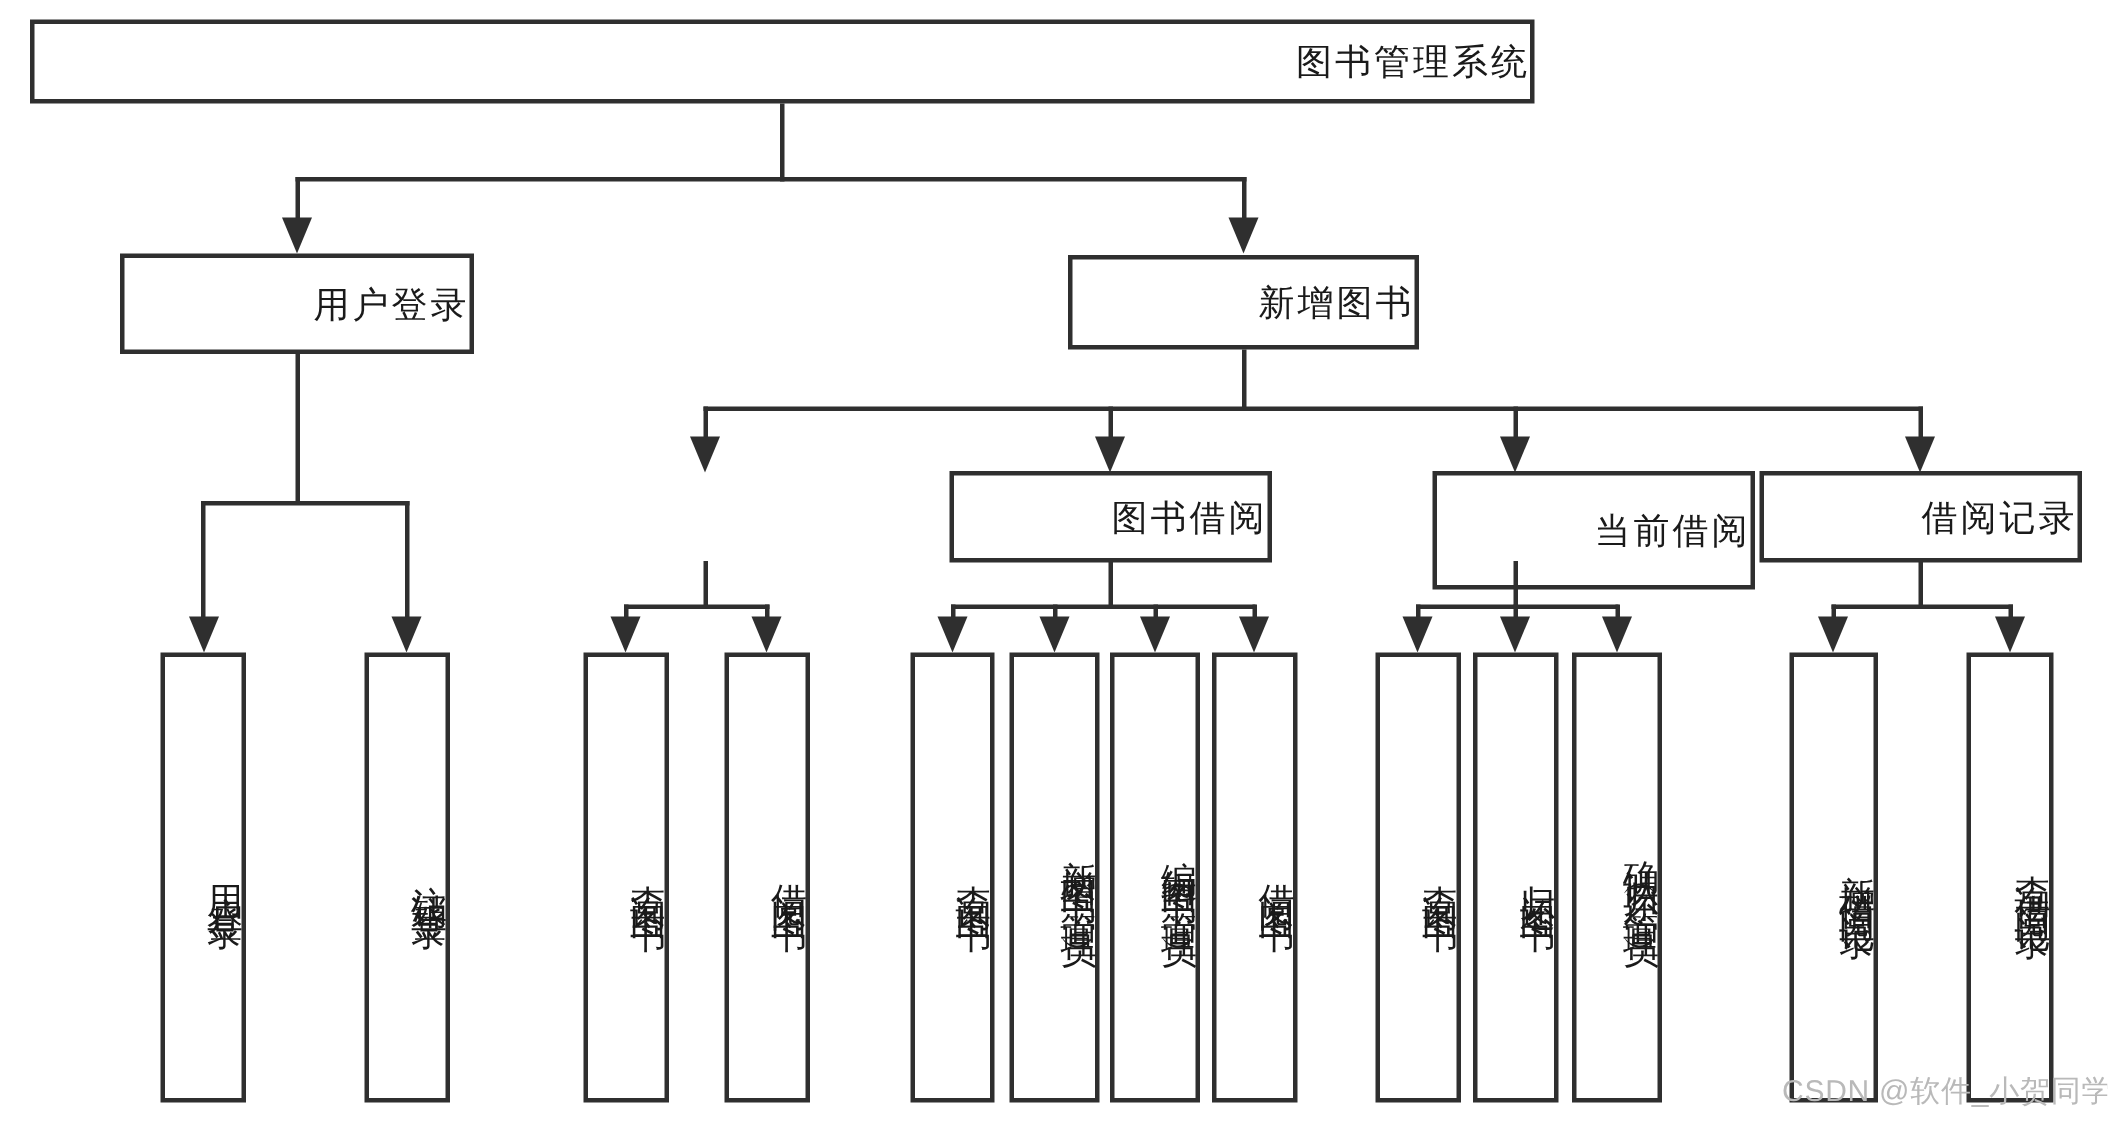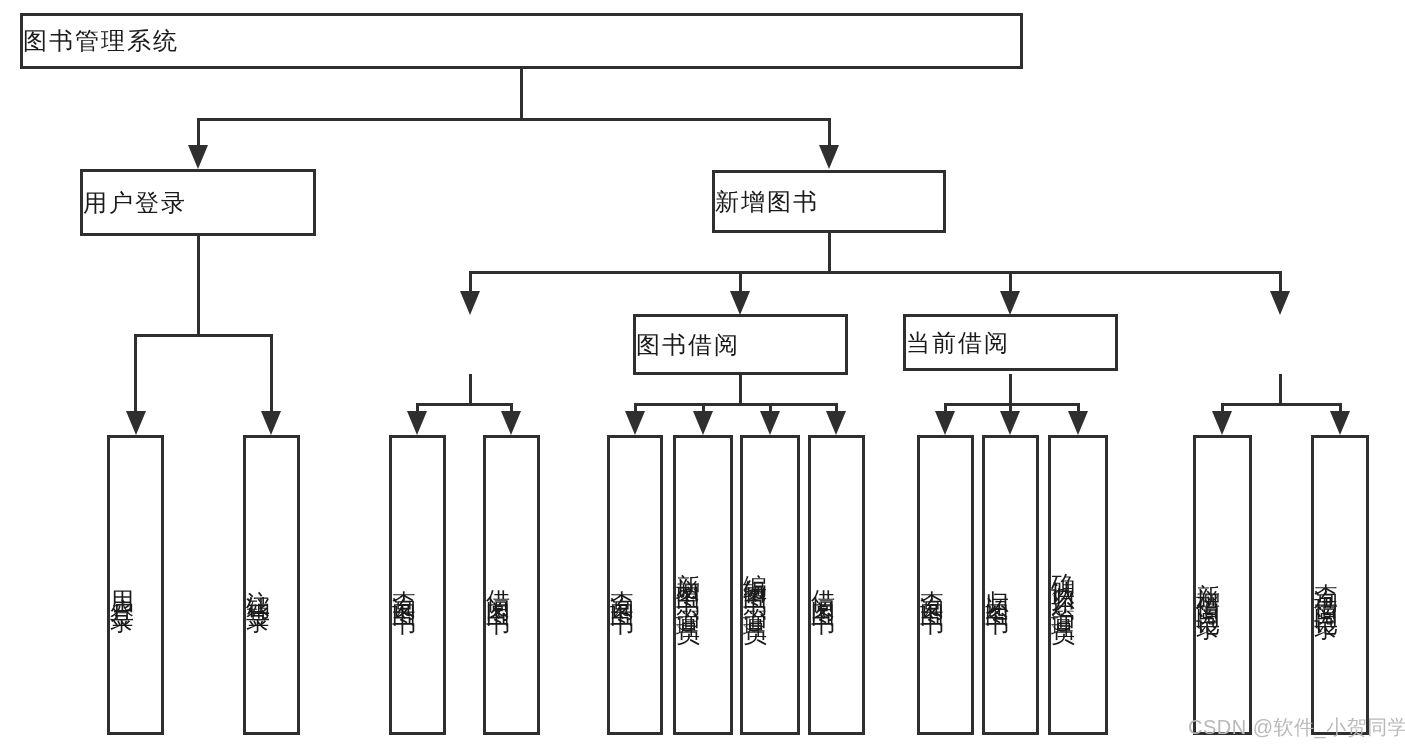--- a/index.html
+++ b/index.html
@@ -6,21 +6,21 @@
   html,body { background:#fff; }
   body { font-family:"Liberation Sans","DejaVu Sans",sans-serif; color:var(--text,#1a1a1a); }
   .canvas {
     position:relative; width:1405px; height:747px;
     background:var(--background,#ffffff); overflow:hidden;
   }
   
   .box {
     position:absolute; background:#fff;
     border:3px solid var(--line,#2f2f2f);
-    display:flex; align-items:center; justify-content:flex-start;
+    display:flex; align-items:center; justify-content:flex-end;
     font-size:24px; color:var(--text,#1a1a1a);
   }
   .hbox span { letter-spacing:2px; white-space:nowrap; }
   .vbox span {
     writing-mode:vertical-lr; text-orientation:mixed;
     letter-spacing:7px; line-height:1;
   }
   
   .ln { position:absolute; background:var(--line,#2f2f2f); }
   
@@ -73,22 +73,25 @@
   <div class="ln" style="left:739px;top:271px;width:3px;height:22px"></div>
   <div class="ar" style="left:730px;top:291px"></div>
   <div class="ln" style="left:1009px;top:271px;width:3px;height:22px"></div>
   <div class="ar" style="left:1000px;top:291px"></div>
   <div class="ln" style="left:1279px;top:271px;width:3px;height:22px"></div>
   <div class="ar" style="left:1270px;top:291px"></div>
 
   <div class="box hbox" style="left:633px;top:314px;width:215px;height:61px">
     <span>图书借阅</span>
   </div>
-  <div class="box hbox" style="left:903px;top:314px;width:215px;height:57px">
+  <div class="box hbox" style="left:955px;top:314px;width:215px;height:79px">
     <span>当前借阅</span>
+  </div>
+  <div class="box hbox" style="left:1173px;top:314px;width:215px;height:61px">
+    <span>借阅记录</span>
   </div>
 
   <div class="ln" style="left:469px;top:374px;width:3px;height:32px"></div>
   <div class="ln" style="left:416px;top:403px;width:97px;height:3px"></div>
   <div class="ln" style="left:416px;top:403px;width:3px;height:10px"></div>
   <div class="ar" style="left:407px;top:411px"></div>
   <div class="ln" style="left:510px;top:403px;width:3px;height:10px"></div>
   <div class="ar" style="left:501px;top:411px"></div>
 
   <div class="ln" style="left:739px;top:374px;width:3px;height:32px"></div>

